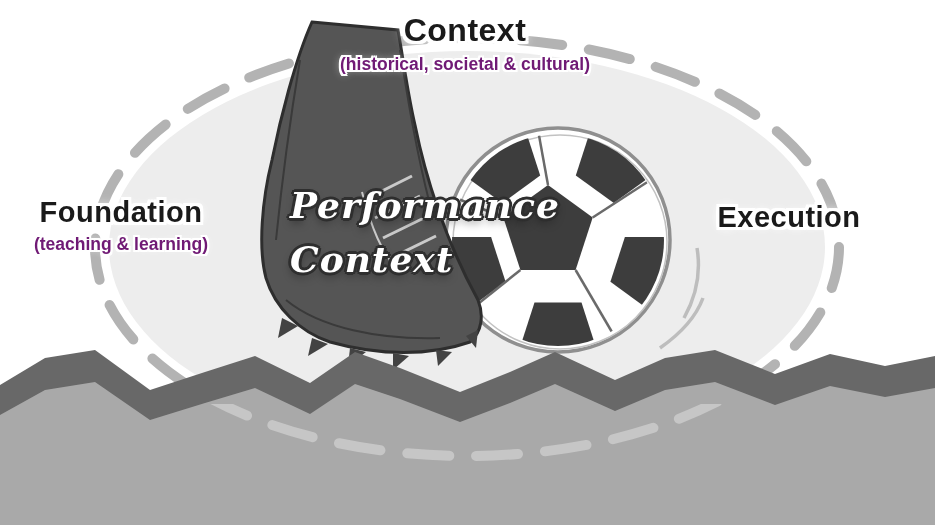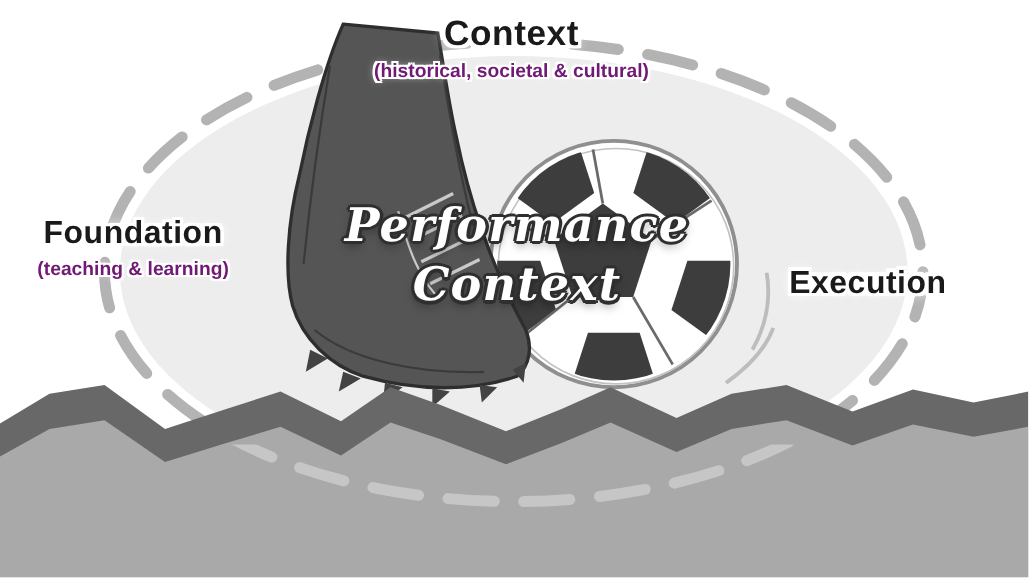--- a/index.html
+++ b/index.html
@@ -44,33 +44,32 @@
     margin-top:4px;
     text-shadow:
       -2px -2px 0 #fff, 2px -2px 0 #fff, -2px 2px 0 #fff, 2px 2px 0 #fff,
       0 -2px 0 #fff, 0 2px 0 #fff, -2px 0 0 #fff, 2px 0 0 #fff,
       0 0 8px #fff;
   }
   .g-context{left:330px;top:12px;width:270px;}
   .g-context .node-title{font-size:32px;}
   .g-preparation{left:0px;top:196px;width:242px;}
   .g-preparation .node-title{font-size:29px;}
-  .g-execution{left:663px;top:201px;width:252px;margin-top:40px;}
+  .g-execution{left:663px;top:201px;width:252px;}
   .g-execution .node-title{font-size:29px;}
   .g-foundation{left:345px;top:424px;width:240px;}
   .g-foundation .node-title{font-size:31px;}
 
   .center-title{
     position:absolute;z-index:6;
     left:290px;top:178px;width:360px;
-    text-align:center;
     font-family:"DejaVu Serif", serif;
     font-style:italic;
     font-weight:bold;
-    font-size:42px;
+    font-size:36px;
     line-height:54px;
     color:var(--center-text);
     letter-spacing:1px;
     text-shadow:
       -2px -2px 0 #2f2f2f, 2px -2px 0 #2f2f2f, -2px 2px 0 #2f2f2f, 2px 2px 0 #2f2f2f,
       0 -3px 0 #2f2f2f, 0 3px 0 #2f2f2f, -3px 0 0 #2f2f2f, 3px 0 0 #2f2f2f,
       0 5px 9px rgba(0,0,0,.4);
   }
 
   .ellipse-fill{fill:var(--ellipse-fill);}

